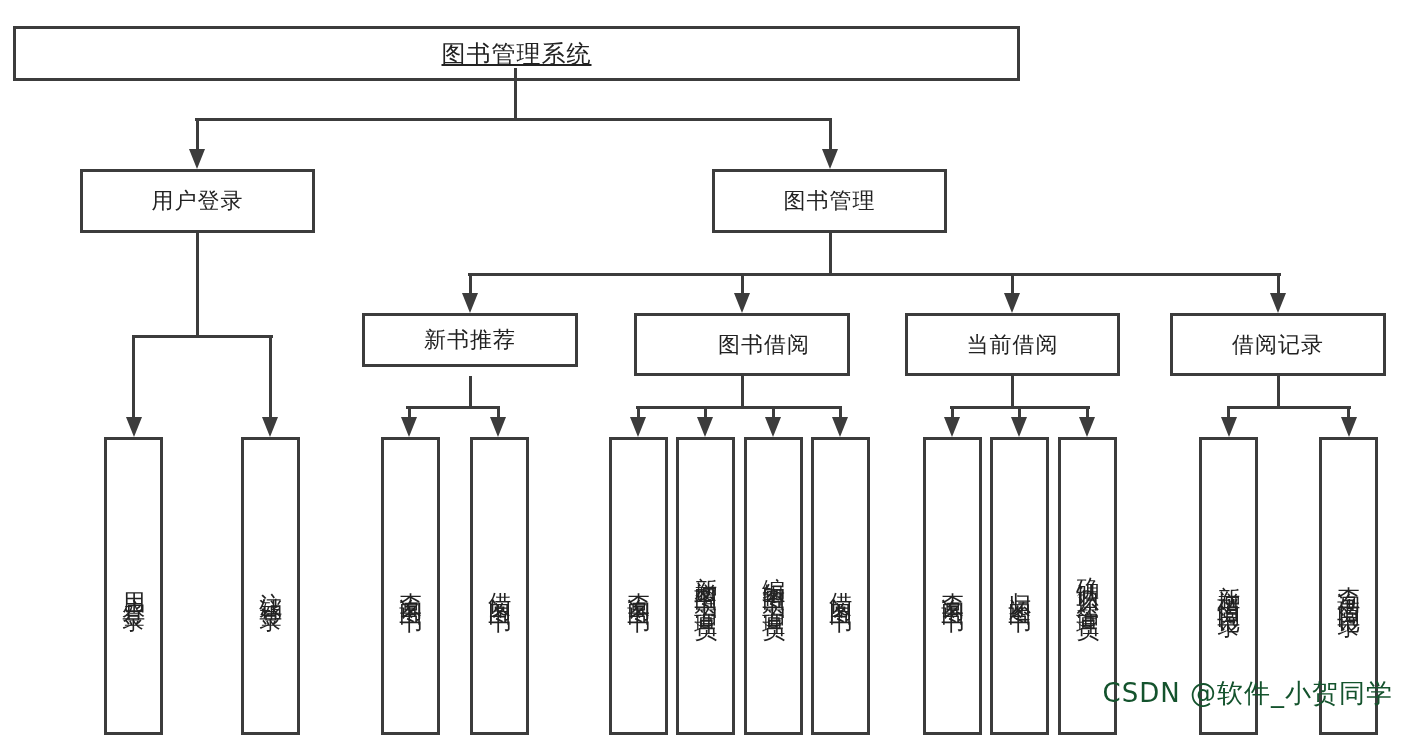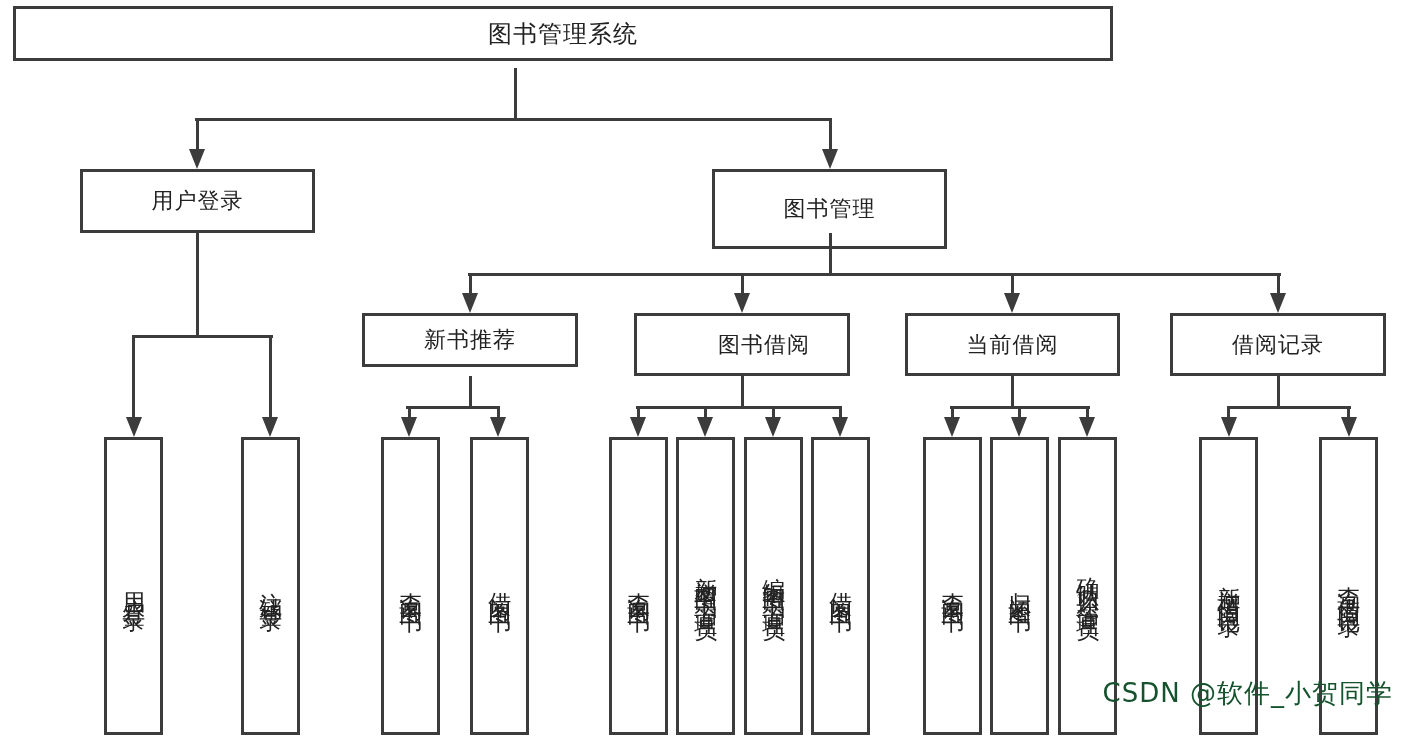--- a/index.html
+++ b/index.html
@@ -48,24 +48,24 @@
     color:#14532d;
     letter-spacing:1px;
     z-index:5;
   }
 </style>
 </head>
 <body>
 
 <div id="canvas">
 
-  <div class="box root-box" style="left:13px;top:6px;width:1100px;height:55px;">图书管理系统</div>
+  <div class="box root-box" style="left:13px;top:26px;width:1007px;height:55px;text-decoration:underline;">图书管理系统</div>
 
   <div class="box" style="left:80px;top:169px;width:235px;height:64px;">用户登录</div>
-  <div class="box" style="left:712px;top:169px;width:235px;height:80px;">图书管理</div>
+  <div class="box" style="left:712px;top:169px;width:235px;height:64px;">图书管理</div>
 
   <div class="box" style="left:362px;top:313px;width:216px;height:54px;">新书推荐</div>
   <div class="box" style="left:634px;top:313px;width:216px;height:63px;padding-left:44px;">图书借阅</div>
   <div class="box" style="left:905px;top:313px;width:215px;height:63px;">当前借阅</div>
   <div class="box" style="left:1170px;top:313px;width:216px;height:63px;">借阅记录</div>
 
   <div class="box leaf" style="left:104px;top:437px;width:59px;height:298px;">用户登录</div>
   <div class="box leaf" style="left:241px;top:437px;width:59px;height:298px;">注销登录</div>
   <div class="box leaf" style="left:381px;top:437px;width:59px;height:298px;">查询图书</div>
   <div class="box leaf" style="left:470px;top:437px;width:59px;height:298px;">借阅图书</div>

